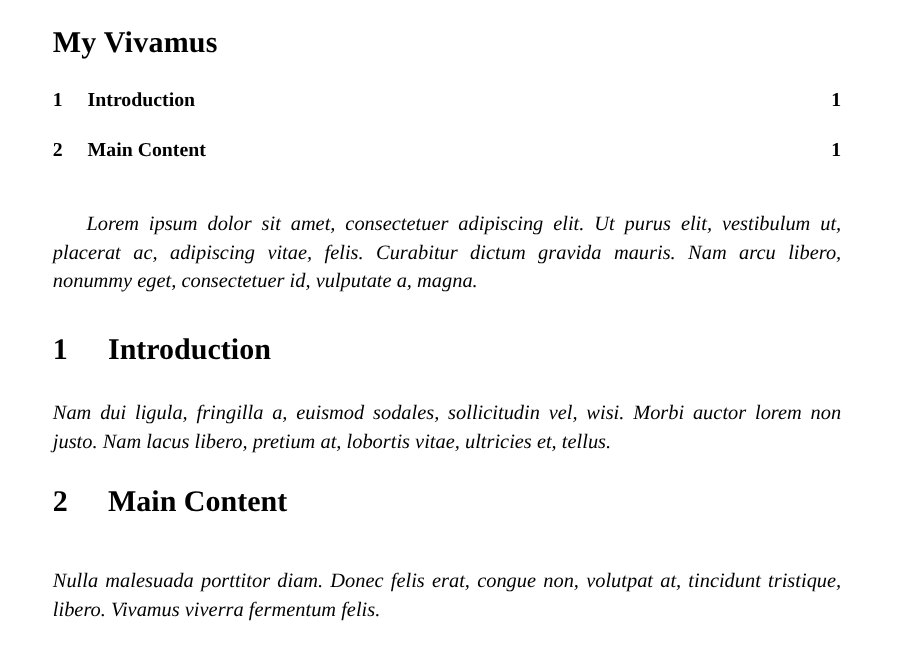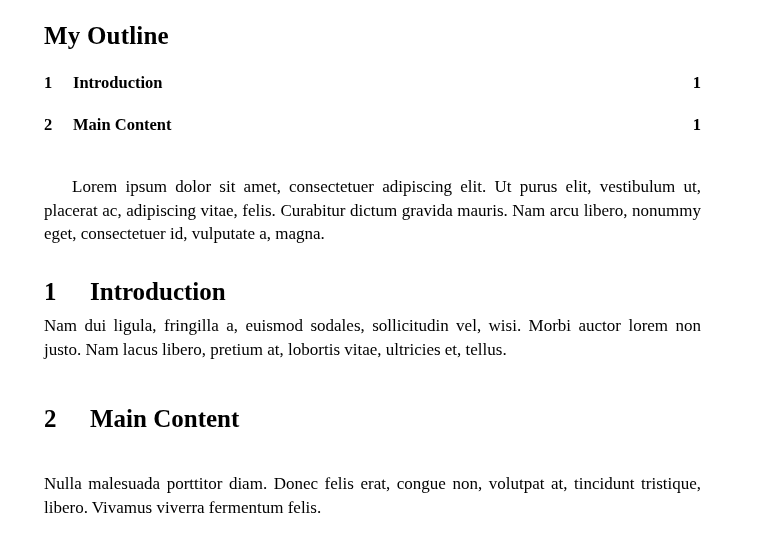--- a/index.html
+++ b/index.html
@@ -19,37 +19,37 @@
       font-size: 16.5px; font-weight: bold;
       font-family: "Liberation Serif", serif;
       display: flex; justify-content: space-between;
     }
     .toc-row .left { display: flex; }
     .toc-row .num { width: 29px; }
     .para {
       position: absolute; left: 0; width: 657px;
       font-family: "Liberation Serif", serif;
       font-size: 17px; line-height: 23.5px;
-      text-align: justify; text-align-last: left;
+      text-align: justify; text-align-last: left; font-style: italic;
     }
     .para.indent { text-indent: 28px; }
     .sec-head {
       position: absolute; left: 0;
       font-family: "Liberation Serif", serif;
       font-size: 25px; font-weight: bold;
       display: flex;
     }
     .sec-head .num { width: 46px; }
   </style>
 </head>
 <body>
 
 <div class="page">
 
-  <div class="toc-title">My Outline</div>
+  <div class="toc-title">My Vivamus</div>
 
   <div class="toc-row" style="top:73px;">
     <div class="left">
       <span class="num">1</span>
       <span>Introduction</span>
     </div>
     <span>1</span>
   </div>
 
   <div class="toc-row" style="top:115px;">
@@ -60,21 +60,21 @@
     <span>1</span>
   </div>
 
   <p class="para indent" style="top:175px; margin:0;">Lorem ipsum dolor sit amet, consectetuer adipiscing elit.  Ut purus elit, vestibulum ut, placerat ac, adipiscing vitae, felis.  Curabitur dictum gravida mauris. Nam arcu libero, nonummy eget, consectetuer id, vulputate a, magna.</p>
 
   <div class="sec-head" style="top:278px;">
     <span class="num">1</span>
     <span>Introduction</span>
   </div>
 
-  <p class="para" style="top:314px; margin:0;">Nam dui ligula, fringilla a, euismod sodales, sollicitudin vel, wisi.  Morbi auctor lorem non justo.  Nam lacus libero, pretium at, lobortis vitae, ultricies et, tellus.</p>
+  <p class="para" style="top:332px; margin:0;">Nam dui ligula, fringilla a, euismod sodales, sollicitudin vel, wisi.  Morbi auctor lorem non justo.  Nam lacus libero, pretium at, lobortis vitae, ultricies et, tellus.</p>
 
   <div class="sec-head" style="top:405px;">
     <span class="num">2</span>
     <span>Main Content</span>
   </div>
 
   <p class="para" style="top:472px; margin:0;">Nulla malesuada porttitor diam.  Donec felis erat, congue non, volutpat at, tincidunt tristique, libero. Vivamus viverra fermentum felis.</p>
 
 </div>
 

